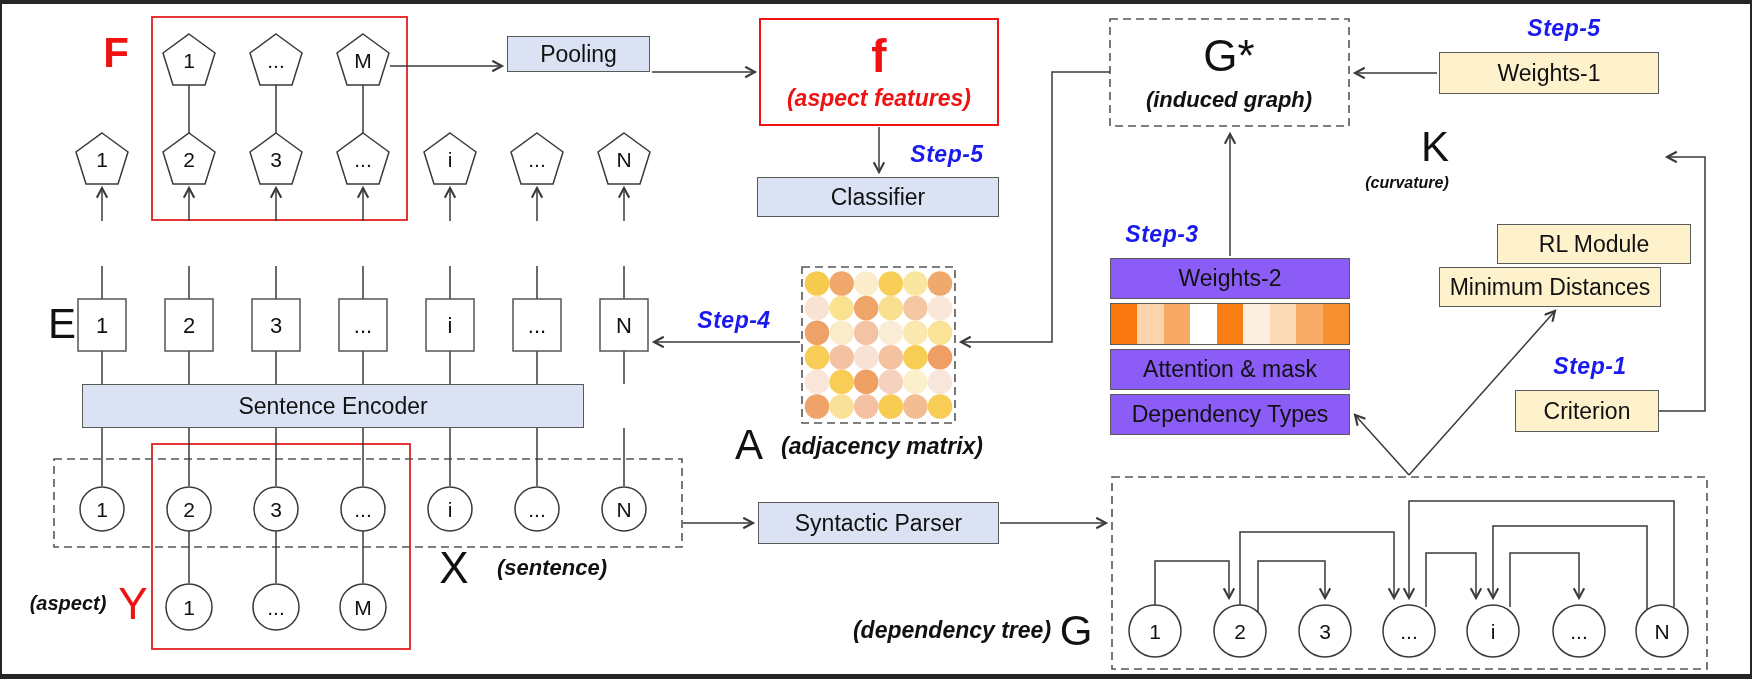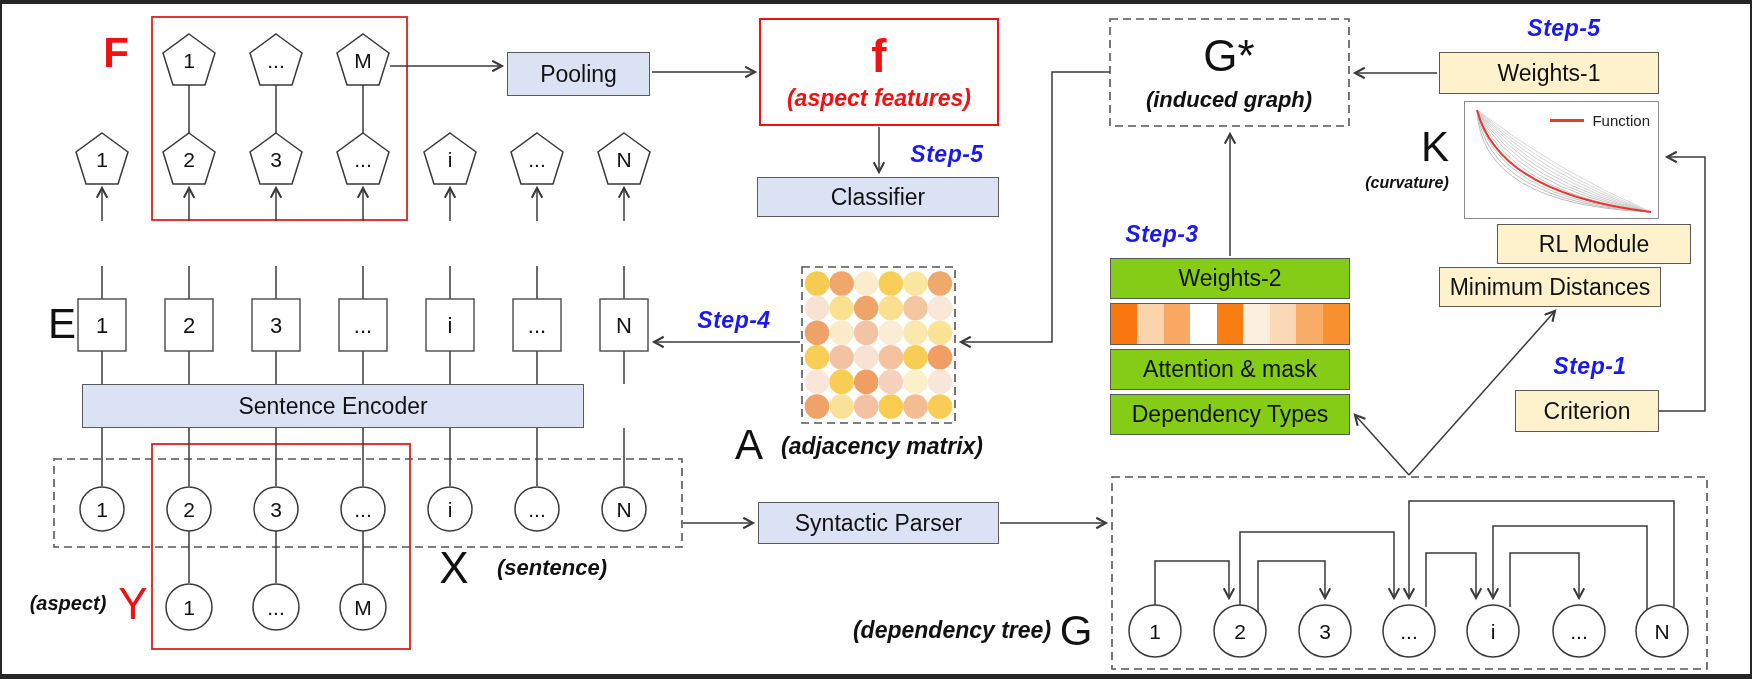--- a/index.html
+++ b/index.html
@@ -6,21 +6,21 @@
   .canvas{position:relative;width:1752px;height:679px;background:#ffffff;
           border-top:4px solid #262626;border-bottom:5px solid #262626;
           border-left:2px solid #262626;border-right:2px solid #262626;
           box-sizing:border-box;overflow:hidden;}
   svg.layer{position:absolute;left:0;top:0;width:1752px;height:679px;}
   .abs{position:absolute;box-sizing:border-box;}
   .box{display:flex;align-items:center;justify-content:center;text-align:center;
        border:1.6px solid #5a5a5a;font-size:23px;color:#111;}
   .blue{background:#dbe2f3;}
   .yellow{background:#fdf2cc;}
-  .peach{background:#84cc16;}
+  .peach{background:#8b5cf6;}
   .step{color:#1a1aee;font-weight:800;font-style:italic;font-size:23px;text-align:center;letter-spacing:0.5px;}
   .letter{color:#111;font-size:42px;font-weight:500;text-align:center;line-height:1;}
   .red-t{color:#ee1212;}
   .cap{font-weight:bold;font-style:italic;font-size:22px;color:#111;text-align:center;line-height:1.1;}
   .fbox{border:2px solid #ee1212;display:flex;flex-direction:column;align-items:center;justify-content:center;gap:6px;background:#fff;}
   .f-letter{font-size:46px;font-weight:bold;color:#ee1212;line-height:1;}
   .f-cap{font-size:23px;font-weight:bold;font-style:italic;color:#ee1212;}
   .plot{background:#fff;border:1.5px solid #8a8a8a;}
   .legend{position:absolute;top:10px;right:8px;display:flex;align-items:center;gap:8px;}
   .legline{display:inline-block;width:34px;height:0;border-top:3px solid #e8382f;}
@@ -200,21 +200,21 @@
       <circle cx="839.6" cy="402.5" r="12.3" fill="#FAE199"></circle>
       <circle cx="864.2" cy="402.5" r="12.3" fill="#F4C2A2"></circle>
       <circle cx="888.8" cy="402.5" r="12.3" fill="#F8CC50"></circle>
       <circle cx="913.4" cy="402.5" r="12.3" fill="#F3BD93"></circle>
       <circle cx="938" cy="402.5" r="12.3" fill="#F8CC55"></circle>
     </svg>
 
   <div class="abs box blue" style="left:80px;top:380px;width:502px;height:44px;">
       <span>Sentence Encoder</span>
     </div>
-  <div class="abs box blue" style="left:505px;top:48px;width:143px;height:44px;">
+  <div class="abs box blue" style="left:505px;top:32px;width:143px;height:36px;">
       <span>Pooling</span>
     </div>
   <div class="abs box blue" style="left:755px;top:173px;width:242px;height:40px;">
       <span>Classifier</span>
     </div>
   <div class="abs box blue" style="left:756px;top:498px;width:241px;height:42px;">
       <span>Syntactic Parser</span>
     </div>
 
   <div class="abs box yellow" style="left:1437px;top:48px;width:220px;height:42px;">
@@ -249,41 +249,20 @@
     </div>
   <div class="abs box peach" style="left:1108px;top:390px;width:240px;height:41px;">
       <span>Dependency Types</span>
     </div>
 
   <div class="abs fbox" style="left:757px;top:14px;width:240px;height:108px;">
     <span class="f-letter">f</span>
     <span class="f-cap">(aspect features)</span>
   </div>
 
-  <div class="abs plot" style="left:1462px;top:97px;width:195px;height:118px;">
-    <svg width="195" height="118" viewBox="0 0 195 118">
-      <path d="M12,8 Q16,103 186,110" fill="none" stroke="#bdbdbd" stroke-width="1"></path>
-      <path d="M12,8 Q23,100 186,110" fill="none" stroke="#bdbdbd" stroke-width="1"></path>
-      <path d="M12,8 Q30,97 186,110" fill="none" stroke="#c3c3c3" stroke-width="1"></path>
-      <path d="M12,8 Q37,94 186,110" fill="none" stroke="#c3c3c3" stroke-width="1"></path>
-      <path d="M12,8 Q44,91 186,110" fill="none" stroke="#c7c7c7" stroke-width="1"></path>
-      <path d="M12,8 Q51,88 186,110" fill="none" stroke="#c7c7c7" stroke-width="1"></path>
-      <path d="M12,8 Q58,85 186,110" fill="none" stroke="#cccccc" stroke-width="1"></path>
-      <path d="M12,8 Q65,82 186,110" fill="none" stroke="#cccccc" stroke-width="1"></path>
-      <path d="M12,8 Q72,79 186,110" fill="none" stroke="#d2d2d2" stroke-width="1"></path>
-      <path d="M12,8 Q79,76 186,110" fill="none" stroke="#d2d2d2" stroke-width="1"></path>
-      <path d="M12,8 Q86,73 186,110" fill="none" stroke="#d8d8d8" stroke-width="1"></path>
-      <path d="M12,8 Q93,70 186,110" fill="none" stroke="#d8d8d8" stroke-width="1"></path>
-      <path d="M12,8 Q34,92 186,110" fill="none" stroke="#e8382f" stroke-width="2"></path>
-    </svg>
-    <div class="legend">
-      <span class="legline"></span>
-      <span class="legtext">Function</span>
-    </div>
-  </div>
 
   <div class="abs step" style="left:1495px;top:11px;width:134px;">Step-5</div>
   <div class="abs step" style="left:1093px;top:217px;width:134px;">Step-3</div>
   <div class="abs step" style="left:672px;top:303px;width:120px;">Step-4</div>
   <div class="abs step" style="left:893px;top:137px;width:104px;">Step-5</div>
   <div class="abs step" style="left:1521px;top:349px;width:134px;">Step-1</div>
 
   <div class="abs letter red-t" style="left:92px;top:28px;width:44px;font-weight:600;">F</div>
   <div class="abs letter" style="left:38px;top:299px;width:44px;">E</div>
   <div class="abs letter" style="left:430px;top:542px;width:44px;font-size:44px;">X</div>

